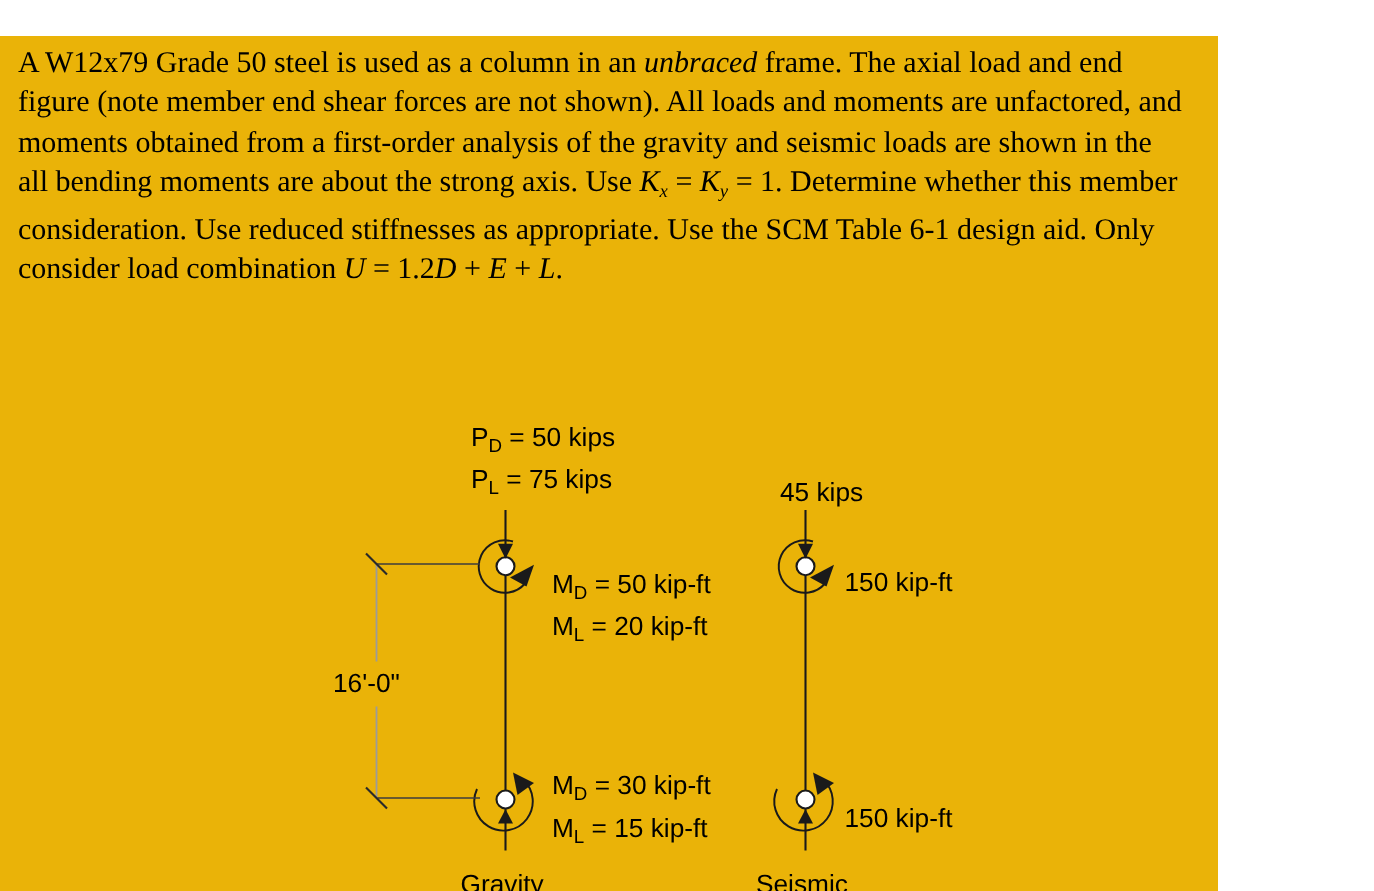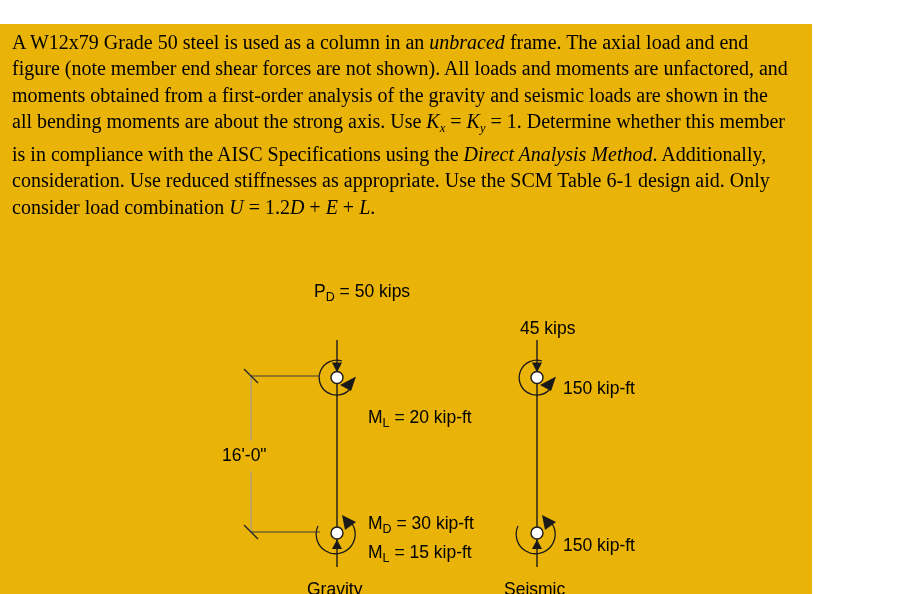--- a/index.html
+++ b/index.html
@@ -29,21 +29,20 @@
 </head>
 <body>
 
 <div class="page">
 
   <div class="para">
     <div class="pline"><span>A W12x79 Grade 50 steel is used as a column in an </span><span class="it">unbraced</span><span> frame. The axial load and end</span></div>
     <div class="pline"><span>figure (note member end shear forces are not shown). All loads and moments are unfactored, and</span></div>
     <div class="pline"><span>moments obtained from a first-order analysis of the gravity and seismic loads are shown in the</span></div>
     <div class="pline"><span>all bending moments are about the strong axis. Use </span><span class="it">K</span><span class="psub">x</span><span> = </span><span class="it">K</span><span class="psub">y</span><span> = 1. Determine whether this member</span></div>
-    <div class="pline"><span>is in compliance with the AISC Specifications using the </span><span class="it">Direct Analysis Method</span><span>. Additionally,</span></div>
     <div class="pline"><span>consideration. Use reduced stiffnesses as appropriate. Use the SCM Table 6-1 design aid. Only</span></div>
     <div class="pline"><span>consider load combination </span><span class="it">U</span><span> = 1.2</span><span class="it">D</span><span> + </span><span class="it">E</span><span> + </span><span class="it">L</span><span>.</span></div>
   </div>
 
   <svg class="fig-svg" width="916" height="594" viewBox="0 0 916 594">
 
     <g>
       <line class="col" x1="337" y1="316" x2="337" y2="543"></line>
       <path class="arc" d="M342,337 A17.5,17.5 0 1 0 350,365"></path>
       <path class="arc" d="M318,502 A19.5,19.5 0 1 0 349,496"></path>
@@ -71,22 +70,24 @@
       <line class="ext" x1="251" y1="352" x2="320" y2="352"></line>
       <line class="ext" x1="251" y1="508" x2="320" y2="508"></line>
       <line class="dim" x1="251" y1="352" x2="251" y2="417"></line>
       <line class="dim" x1="251" y1="447" x2="251" y2="508"></line>
       <line class="tick" x1="244" y1="345" x2="258" y2="359"></line>
       <line class="tick" x1="244" y1="501" x2="258" y2="515"></line>
     </g>
   </svg>
 
   <div class="flabel" style="left:314px;top:258px"><span>P</span><span class="fsub">D</span><span> = 50 kips</span></div>
+  <div class="flabel" style="left:314px;top:286px"><span>P</span><span class="fsub">L</span><span> = 75 kips</span></div>
   <div class="flabel" style="left:520px;top:295px"><span>45 kips</span></div>
 
+  <div class="flabel" style="left:368px;top:356px"><span>M</span><span class="fsub">D</span><span> = 50 kip-ft</span></div>
   <div class="flabel" style="left:368px;top:384px"><span>M</span><span class="fsub">L</span><span> = 20 kip-ft</span></div>
   <div class="flabel" style="left:563px;top:355px"><span>150 kip-ft</span></div>
 
   <div class="flabel" style="left:222px;top:422px"><span>16'-0"</span></div>
 
   <div class="flabel" style="left:368px;top:490px"><span>M</span><span class="fsub">D</span><span> = 30 kip-ft</span></div>
   <div class="flabel" style="left:368px;top:519px"><span>M</span><span class="fsub">L</span><span> = 15 kip-ft</span></div>
   <div class="flabel" style="left:563px;top:512px"><span>150 kip-ft</span></div>
 
   <div class="flabel ulab" style="left:307px;top:556px"><span>Gravity</span></div>

